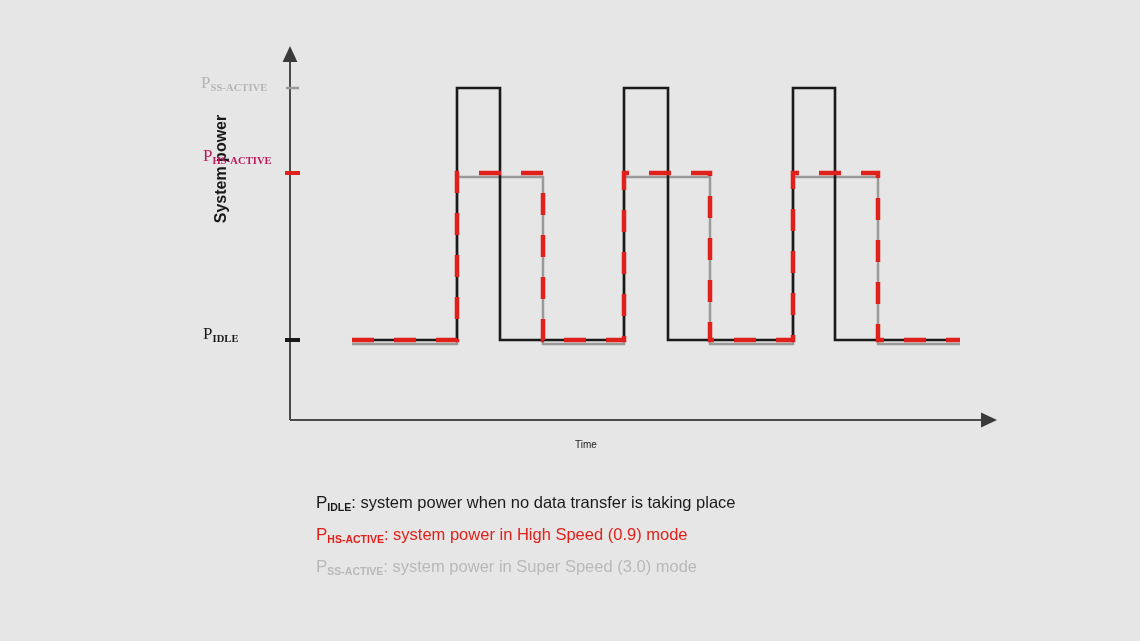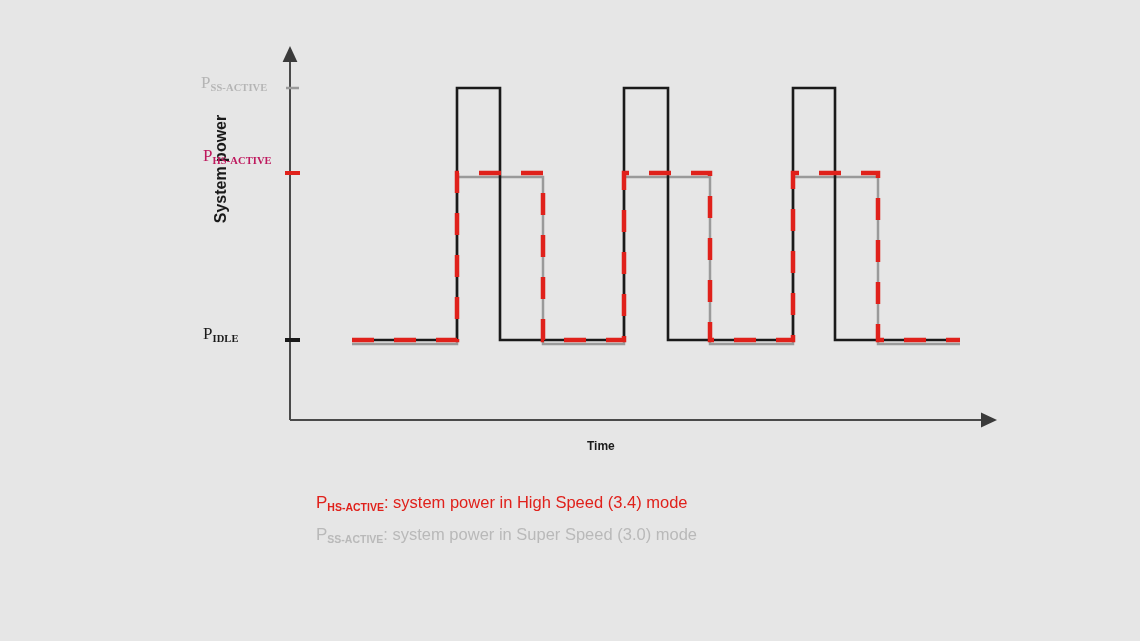--- a/index.html
+++ b/index.html
@@ -38,24 +38,24 @@
     font-size: 16px;
     font-weight: bold;
     color: #1a1a1a;
     transform: rotate(-90deg);
     transform-origin: 50% 50%;
     letter-spacing: 0px;
     white-space: nowrap;
   }
   .axis-title-x {
     position: absolute;
-    left: 587px;
+    left: 575px;
     top: 439px;
-    font-size: 12px;
-    font-weight: bold;
+    font-size: 10px;
+    font-weight: normal;
     color: #1a1a1a;
     white-space: nowrap;
   }
   .tick-label {
     position: absolute;
     white-space: nowrap;
     font-size: 17px;
     line-height: 1;
     font-family: Liberation Serif, serif;
   }
@@ -147,21 +147,24 @@
     <span>P</span><span class="sub">SS-ACTIVE</span>
   </div>
   <div class="tick-label tick-hs">
     <span>P</span><span class="sub">HS-ACTIVE</span>
   </div>
   <div class="tick-label tick-idle">
     <span>P</span><span class="sub">IDLE</span>
   </div>
 
   <div class="legend">
+    <div class="legend-row legend-idle">
+      <span class="sym"><span>P</span><span class="sub">IDLE</span></span><span>: system power when no data transfer is taking place</span>
+    </div>
     <div class="legend-row legend-hs">
-      <span class="sym"><span>P</span><span class="sub">HS-ACTIVE</span></span><span>: system power in High Speed (3.4) mode</span>
+      <span class="sym"><span>P</span><span class="sub">HS-ACTIVE</span></span><span>: system power in High Speed (0.9) mode</span>
     </div>
     <div class="legend-row legend-ss">
       <span class="sym"><span>P</span><span class="sub">SS-ACTIVE</span></span><span>: system power in Super Speed (3.0) mode</span>
     </div>
   </div>
 
 </div>
 
 </body></html>

